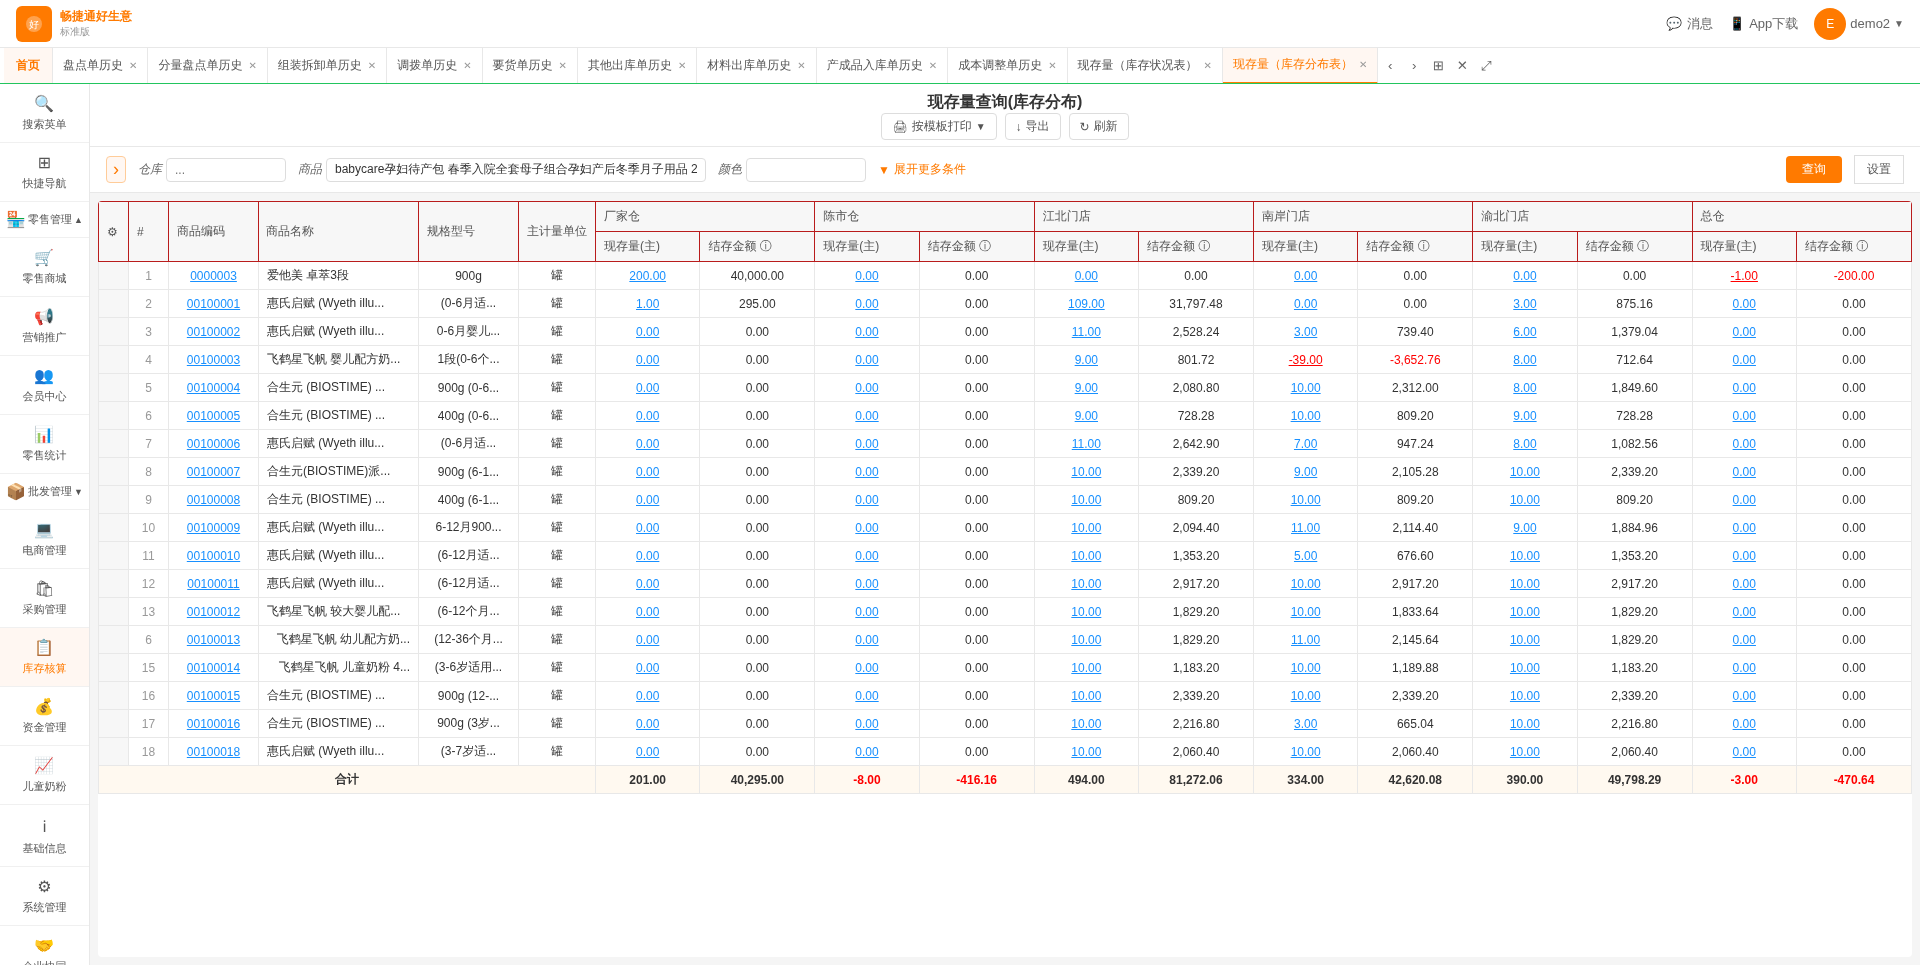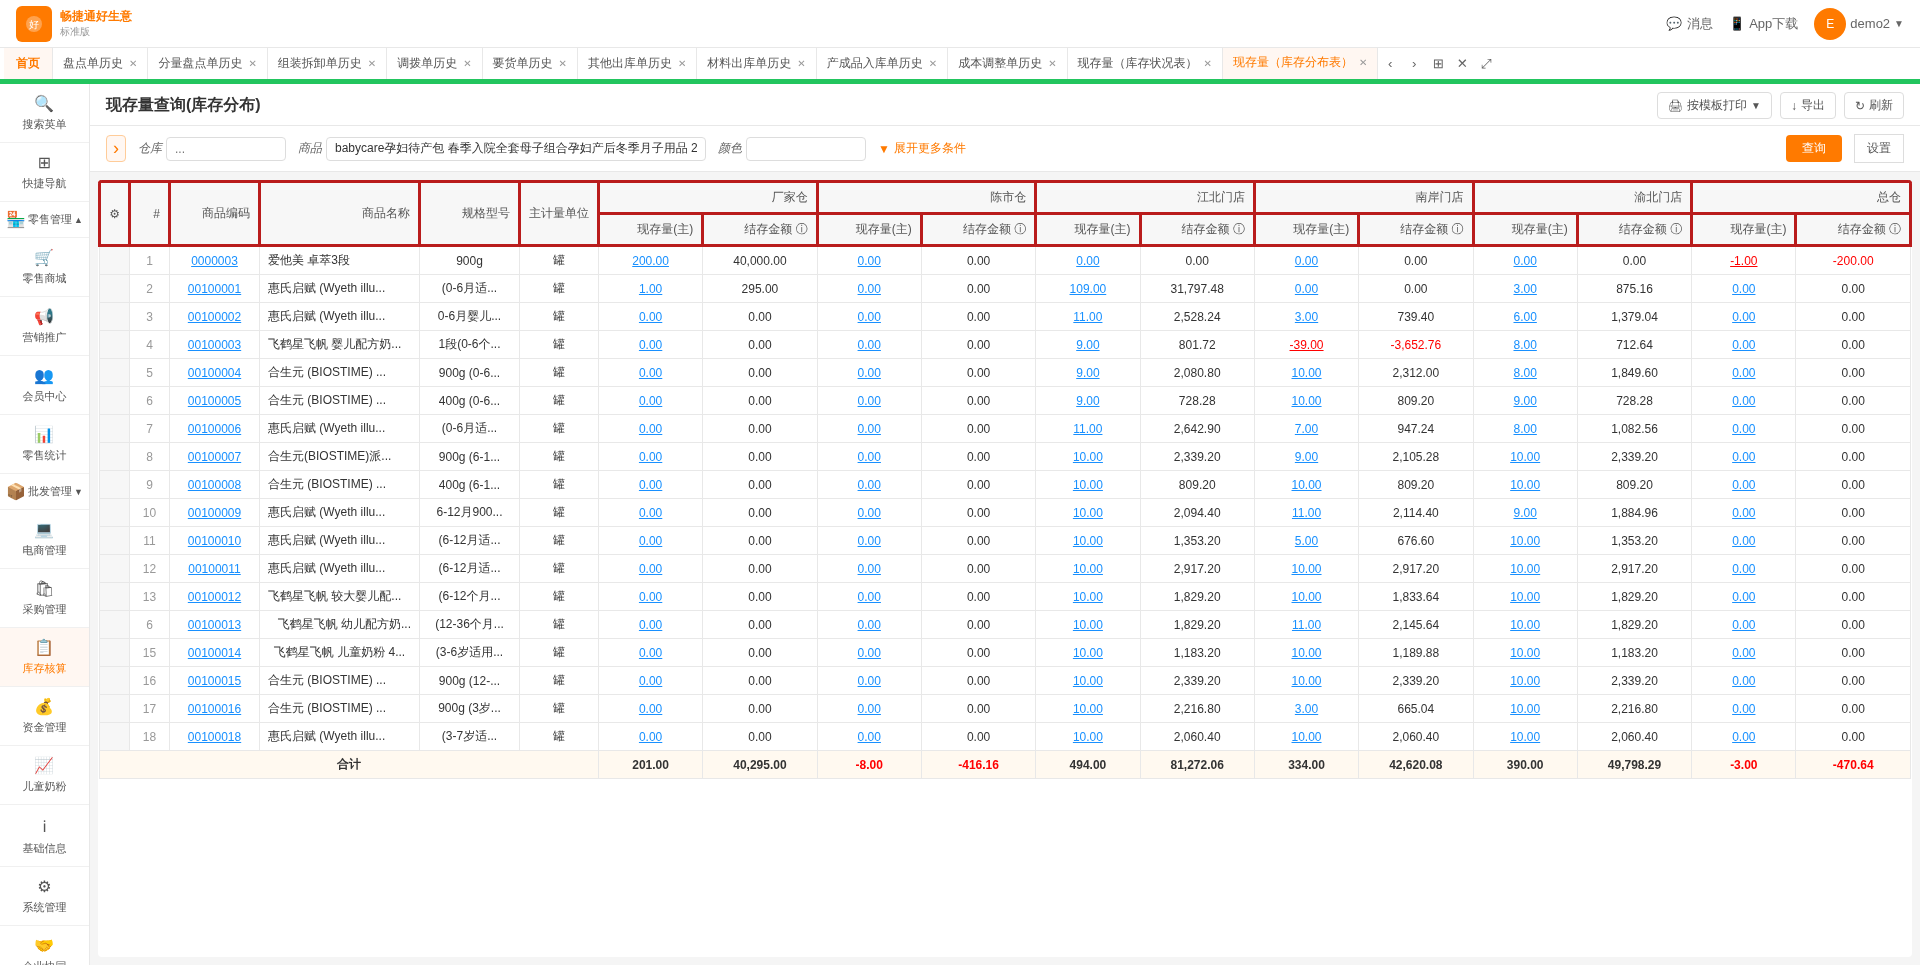--- a/index.html
+++ b/index.html
@@ -20,21 +20,21 @@
     .top-right { display: flex; align-items: center; gap: 16px; }
     .top-right-item { display: flex; align-items: center; gap: 4px; color: #666; cursor: pointer; font-size: 13px; }
     .user-avatar { width: 32px; height: 32px; border-radius: 50%; background: #ff7a00; display: flex; align-items: center; justify-content: center; color: #fff; font-size: 12px; }
 
     
     .tab-bar {
       height: 36px;
       background: #fff;
       display: flex;
       align-items: center;
-      border-bottom: 5px solid #22c55e;
+      border-bottom: 1px solid #22c55e;
       overflow: hidden;
       padding: 0 4px;
     }
     .tab-item {
       height: 36px;
       padding: 0 10px;
       display: flex;
       align-items: center;
       gap: 4px;
       white-space: nowrap;
@@ -91,20 +91,21 @@
     .page-header {
       background: #fff;
       padding: 8px 16px 0;
       border-bottom: 1px solid #e8e8e8;
     }
     .page-title-row {
       display: flex;
       align-items: center;
       justify-content: space-between;
       padding-bottom: 6px;
+      flex-direction: column;
     }
     .page-title { font-size: 16px; font-weight: bold; color: #333; }
     .header-actions { display: flex; align-items: center; gap: 8px; }
     .btn-action {
       display: flex; align-items: center; gap: 4px;
       padding: 4px 10px; border-radius: 4px; cursor: pointer;
       font-size: 12px; border: none;
     }
     .btn-print { background: #fff; border: 1px solid #ddd; color: #555; }
     .btn-export { background: #fff; border: 1px solid #ddd; color: #555; }
@@ -162,23 +163,23 @@
       margin: 8px;
       border-radius: 4px;
     }
     table {
       width: 100%;
       border-collapse: collapse;
       font-size: 12px;
     }
     th {
       background: #f7f7f7;
-      border: 3px solid #b91c1c;
+      border: 1px solid #b91c1c;
       padding: 6px 8px;
-      text-align: right;
+      text-align: left;
       font-weight: normal;
       color: #555;
       white-space: nowrap;
       position: sticky;
       top: 0;
       z-index: 2;
     }
     td {
       border: 1px solid #e8e8e8;
       padding: 5px 8px;
@@ -714,21 +715,21 @@
     <td>2,145.64</td>
     <td class="num-link">10.00</td>
     <td>1,829.20</td>
     <td class="num-link">0.00</td>
     <td>0.00</td>
   </tr>
               <tr>
     <td style="background:#f7f7f7;"></td>
     <td style="color:#999;">15</td>
     <td class="num-link">00100014</td>
-    <td style="text-align:center;margin-top:28px;">飞鹤星飞帆 儿童奶粉 4...</td>
+    <td style="text-align:right;margin-top:28px;">飞鹤星飞帆 儿童奶粉 4...</td>
     <td>(3-6岁适用...</td>
     <td>罐</td>
     <td class="num-link">0.00</td>
     <td>0.00</td>
     <td class="num-link">0.00</td>
     <td>0.00</td>
     <td class="num-link">10.00</td>
     <td>1,183.20</td>
     <td class="num-link">10.00</td>
     <td>1,189.88</td>

